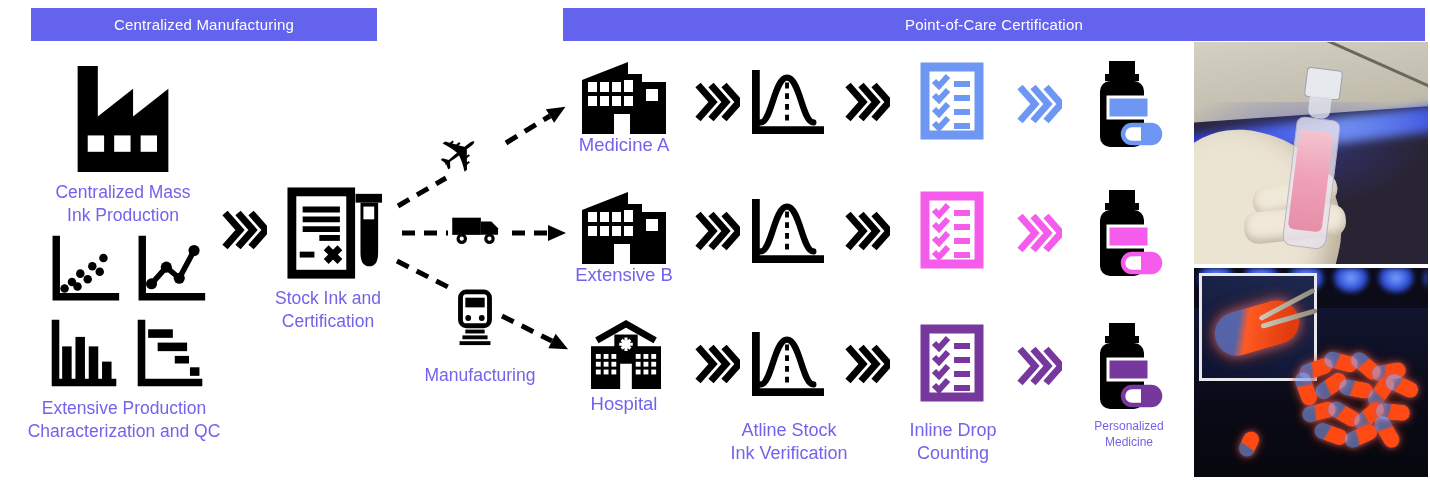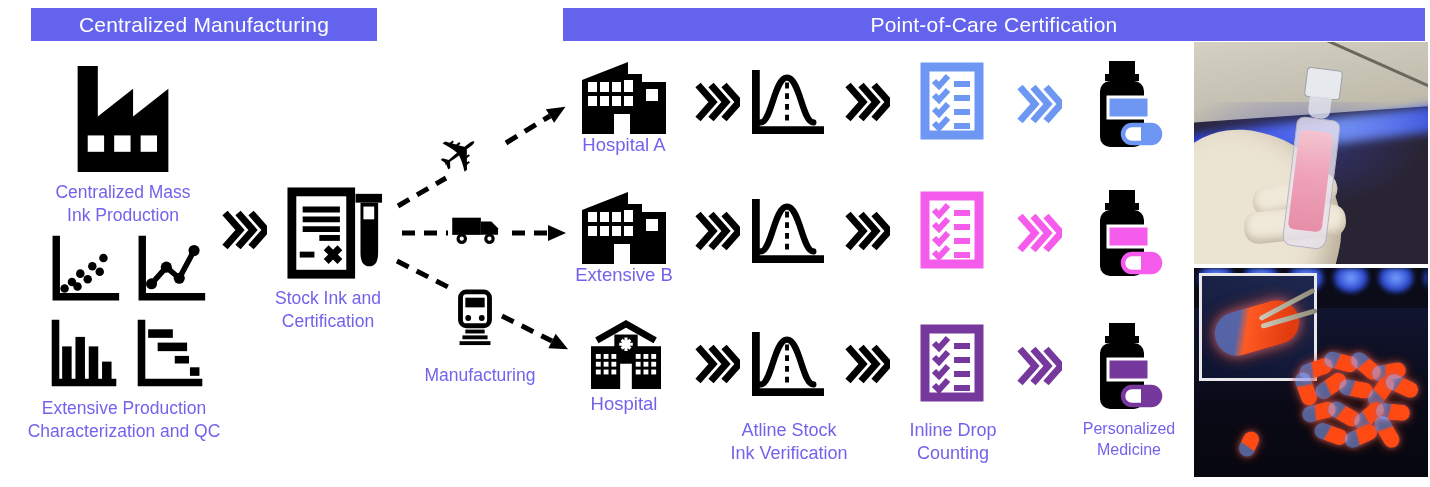--- a/index.html
+++ b/index.html
@@ -7,21 +7,21 @@
     --caption:#7163EC;
   }
   html,body{margin:0;padding:0;background:#fff;}
   .canvas{
     position:relative;width:1430px;height:487px;background:#ffffff;
     font-family:"Liberation Sans", sans-serif;overflow:hidden;
   }
   
   .banner{
     position:absolute;height:33px;background:var(--banner-bg);
-    color:#fff;font-size:21px;display:flex;align-items:center;justify-content:center;
+    color:#fff;font-size:15px;display:flex;align-items:center;justify-content:center;
     letter-spacing:.2px;
   }
   .banner-left{left:31px;top:8px;width:346px;}
   .banner-right{left:563px;top:8px;width:862px;}
   
   .caption{
     position:absolute;color:var(--caption);text-align:center;
     white-space:pre-line;line-height:1.3;font-size:17.5px;
   }
   .site-label{font-size:18.5px;}
@@ -212,21 +212,21 @@
       <rect x="34" y="26" width="9" height="10" fill="#fff"></rect>
         <rect x="46" y="24" width="9" height="12" fill="#fff"></rect>
       <rect x="10" y="40" width="9" height="10" fill="#fff"></rect>
         <rect x="22" y="40" width="9" height="10" fill="#fff"></rect>
       <rect x="34" y="40" width="9" height="10" fill="#fff"></rect>
         <rect x="46" y="40" width="9" height="10" fill="#fff"></rect>
       <rect x="68" y="33" width="12" height="12" fill="#fff"></rect>
       <rect x="36" y="58" width="16" height="20" fill="#fff"></rect>
     </svg>
   </div>
-  <div class="caption site-label" style="left:562px;top:133px;width:124px;">Hospital A</div>
+  <div class="caption site-label" style="left:562px;top:133px;width:124px;">Medicine A</div>
   <div class="icn chev" style="left:694px;top:81px;width:46px;height:42px;">
     <svg viewBox="0 0 46 40">
         <polyline points="4,3 19,20 4,37"></polyline>
         <polyline points="17,3 32,20 17,37"></polyline>
         <polyline points="30,3 45,20 30,37"></polyline>
       </svg>
   </div>
   <div class="icn" style="left:748px;top:66px;width:80px;height:72px;">
     <svg viewBox="0 0 82 74">
       <path class="axes" d="M8 4 V66 H78"></path>
@@ -417,21 +417,21 @@
       <rect x="16" y="38" width="41" height="21" fill="currentColor" stroke="#fff" stroke-width="3"></rect>
       <rect x="31" y="66" width="37" height="18" rx="9" fill="#fff" stroke="currentColor" stroke-width="4.5"></rect>
       <path d="M49 66 H59 A9 9 0 0 1 59 84 H49 Z" fill="currentColor"></path>
     </svg>
   </div>
 
   <div class="caption" style="left:710px;top:419px;width:158px;font-size:18px;">Atline Stock
 Ink Verification</div>
   <div class="caption" style="left:874px;top:419px;width:158px;font-size:18px;">Inline Drop
 Counting</div>
-  <div class="caption" style="left:1048px;top:419px;width:162px;font-size:16px;">Personalized
+  <div class="caption" style="left:1048px;top:419px;width:162px;font-size:12px;">Personalized
 Medicine</div>
 
   <div class="photo photo-vial">
     <div class="bench"></div>
     <div class="bench-line"></div>
     <div class="uv-glow"></div>
     <div class="uv-haze"></div>
     <div class="glove"></div>
     <div class="finger finger-a"></div>
     <div class="finger finger-b"></div>

